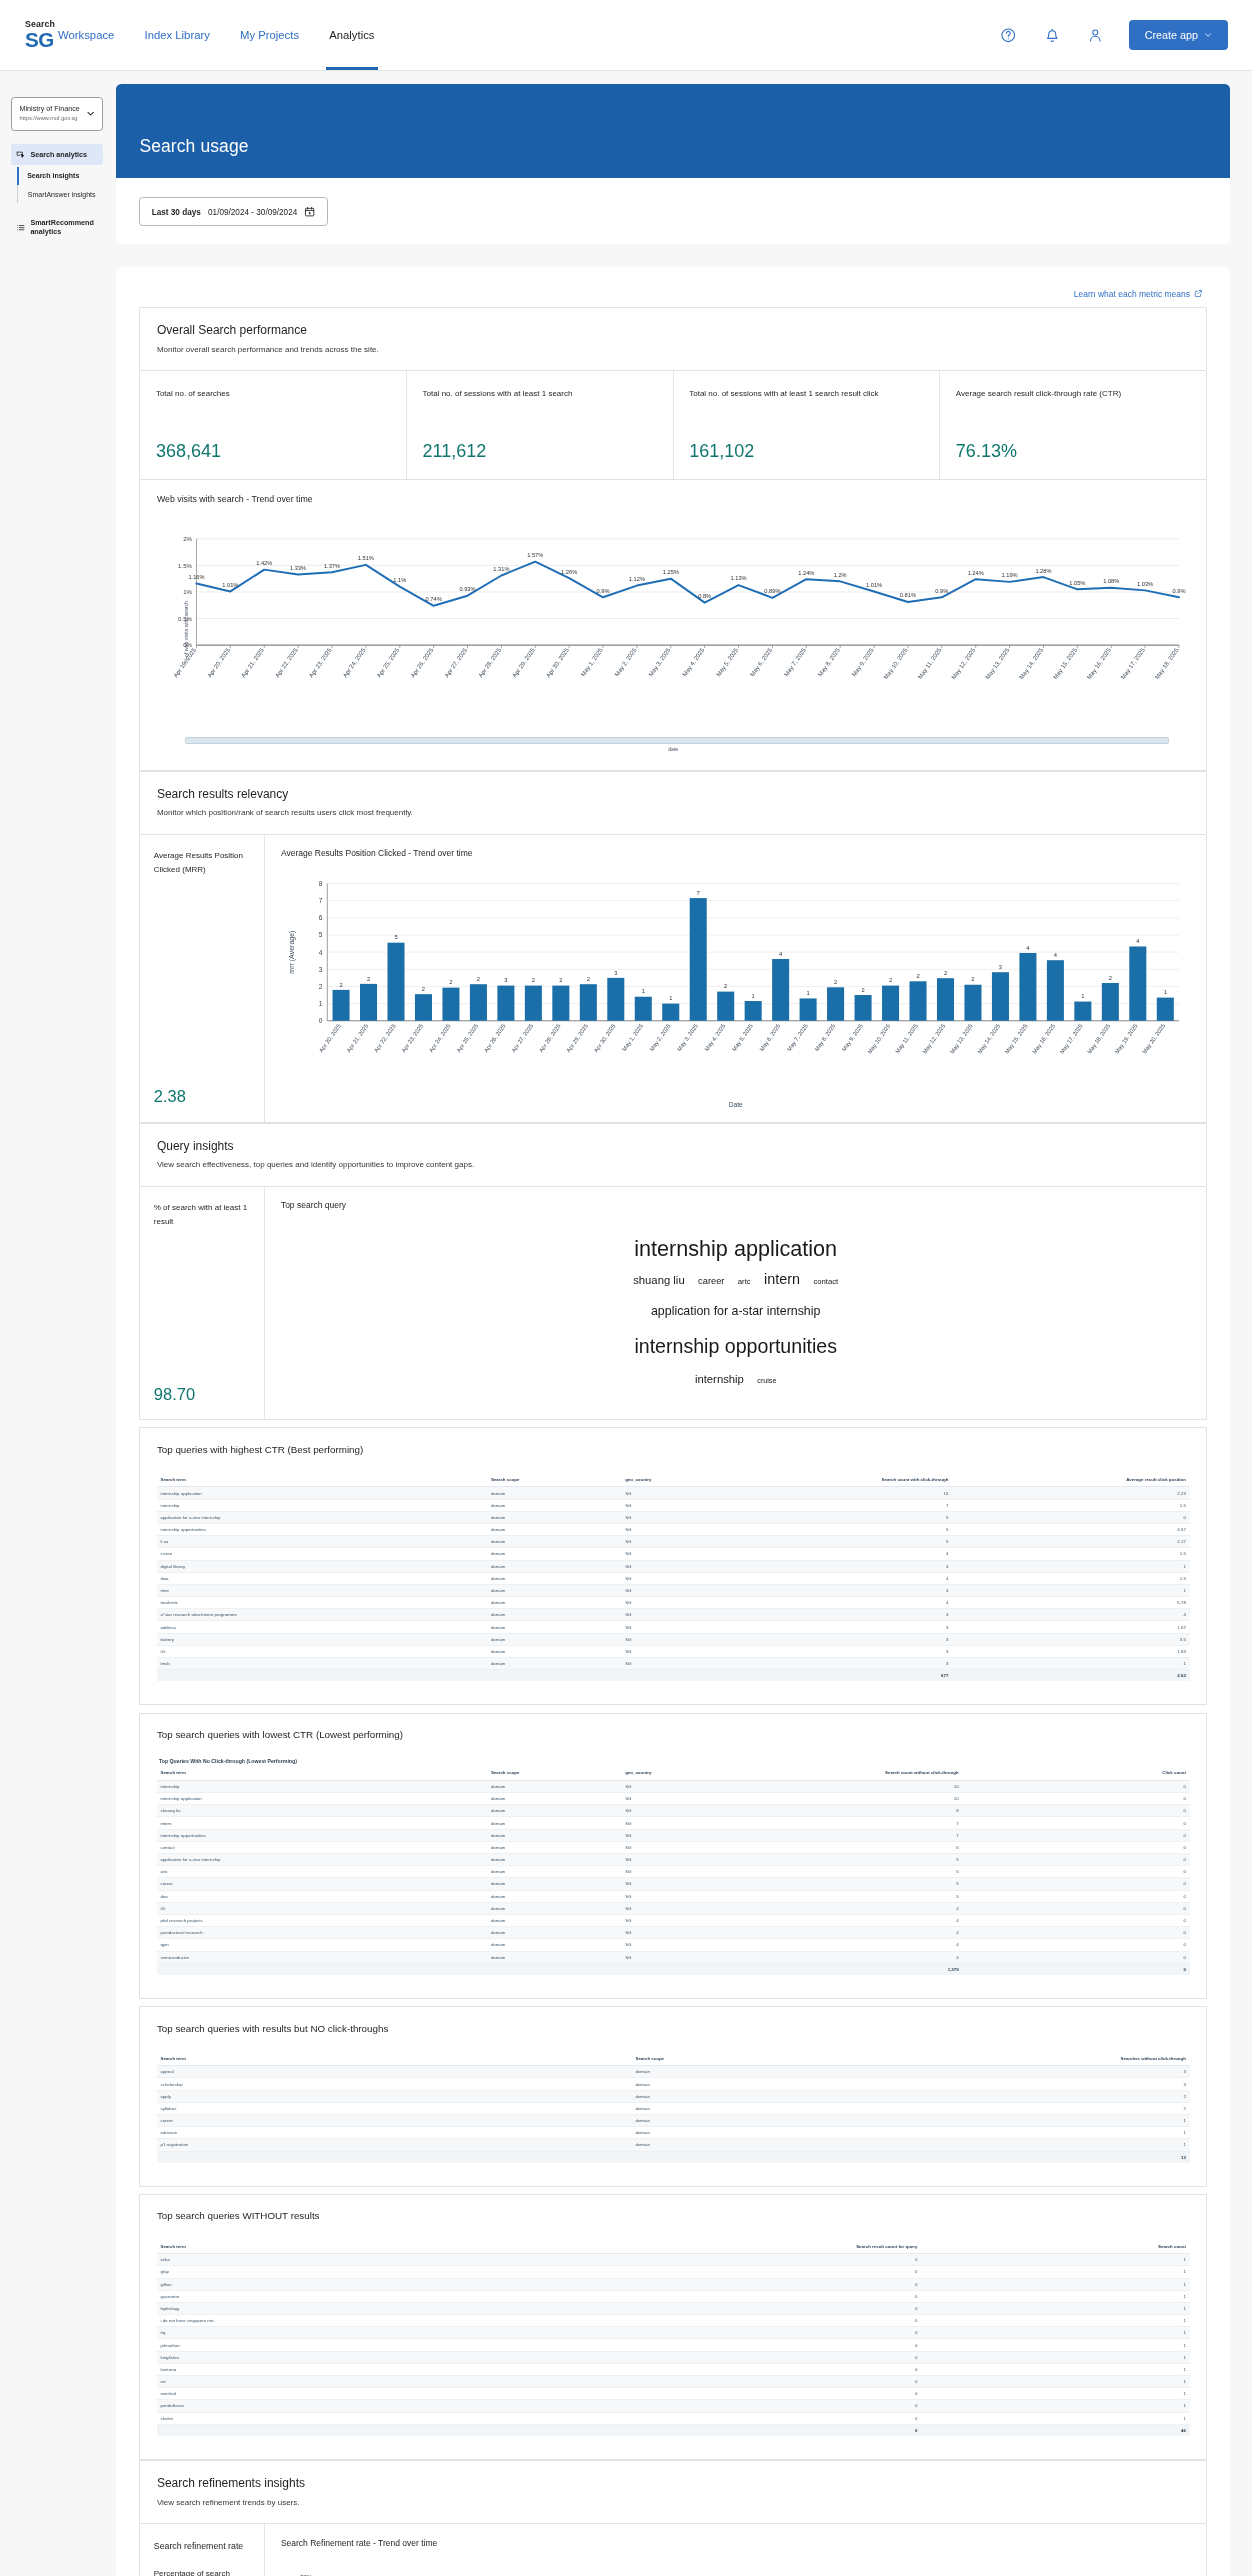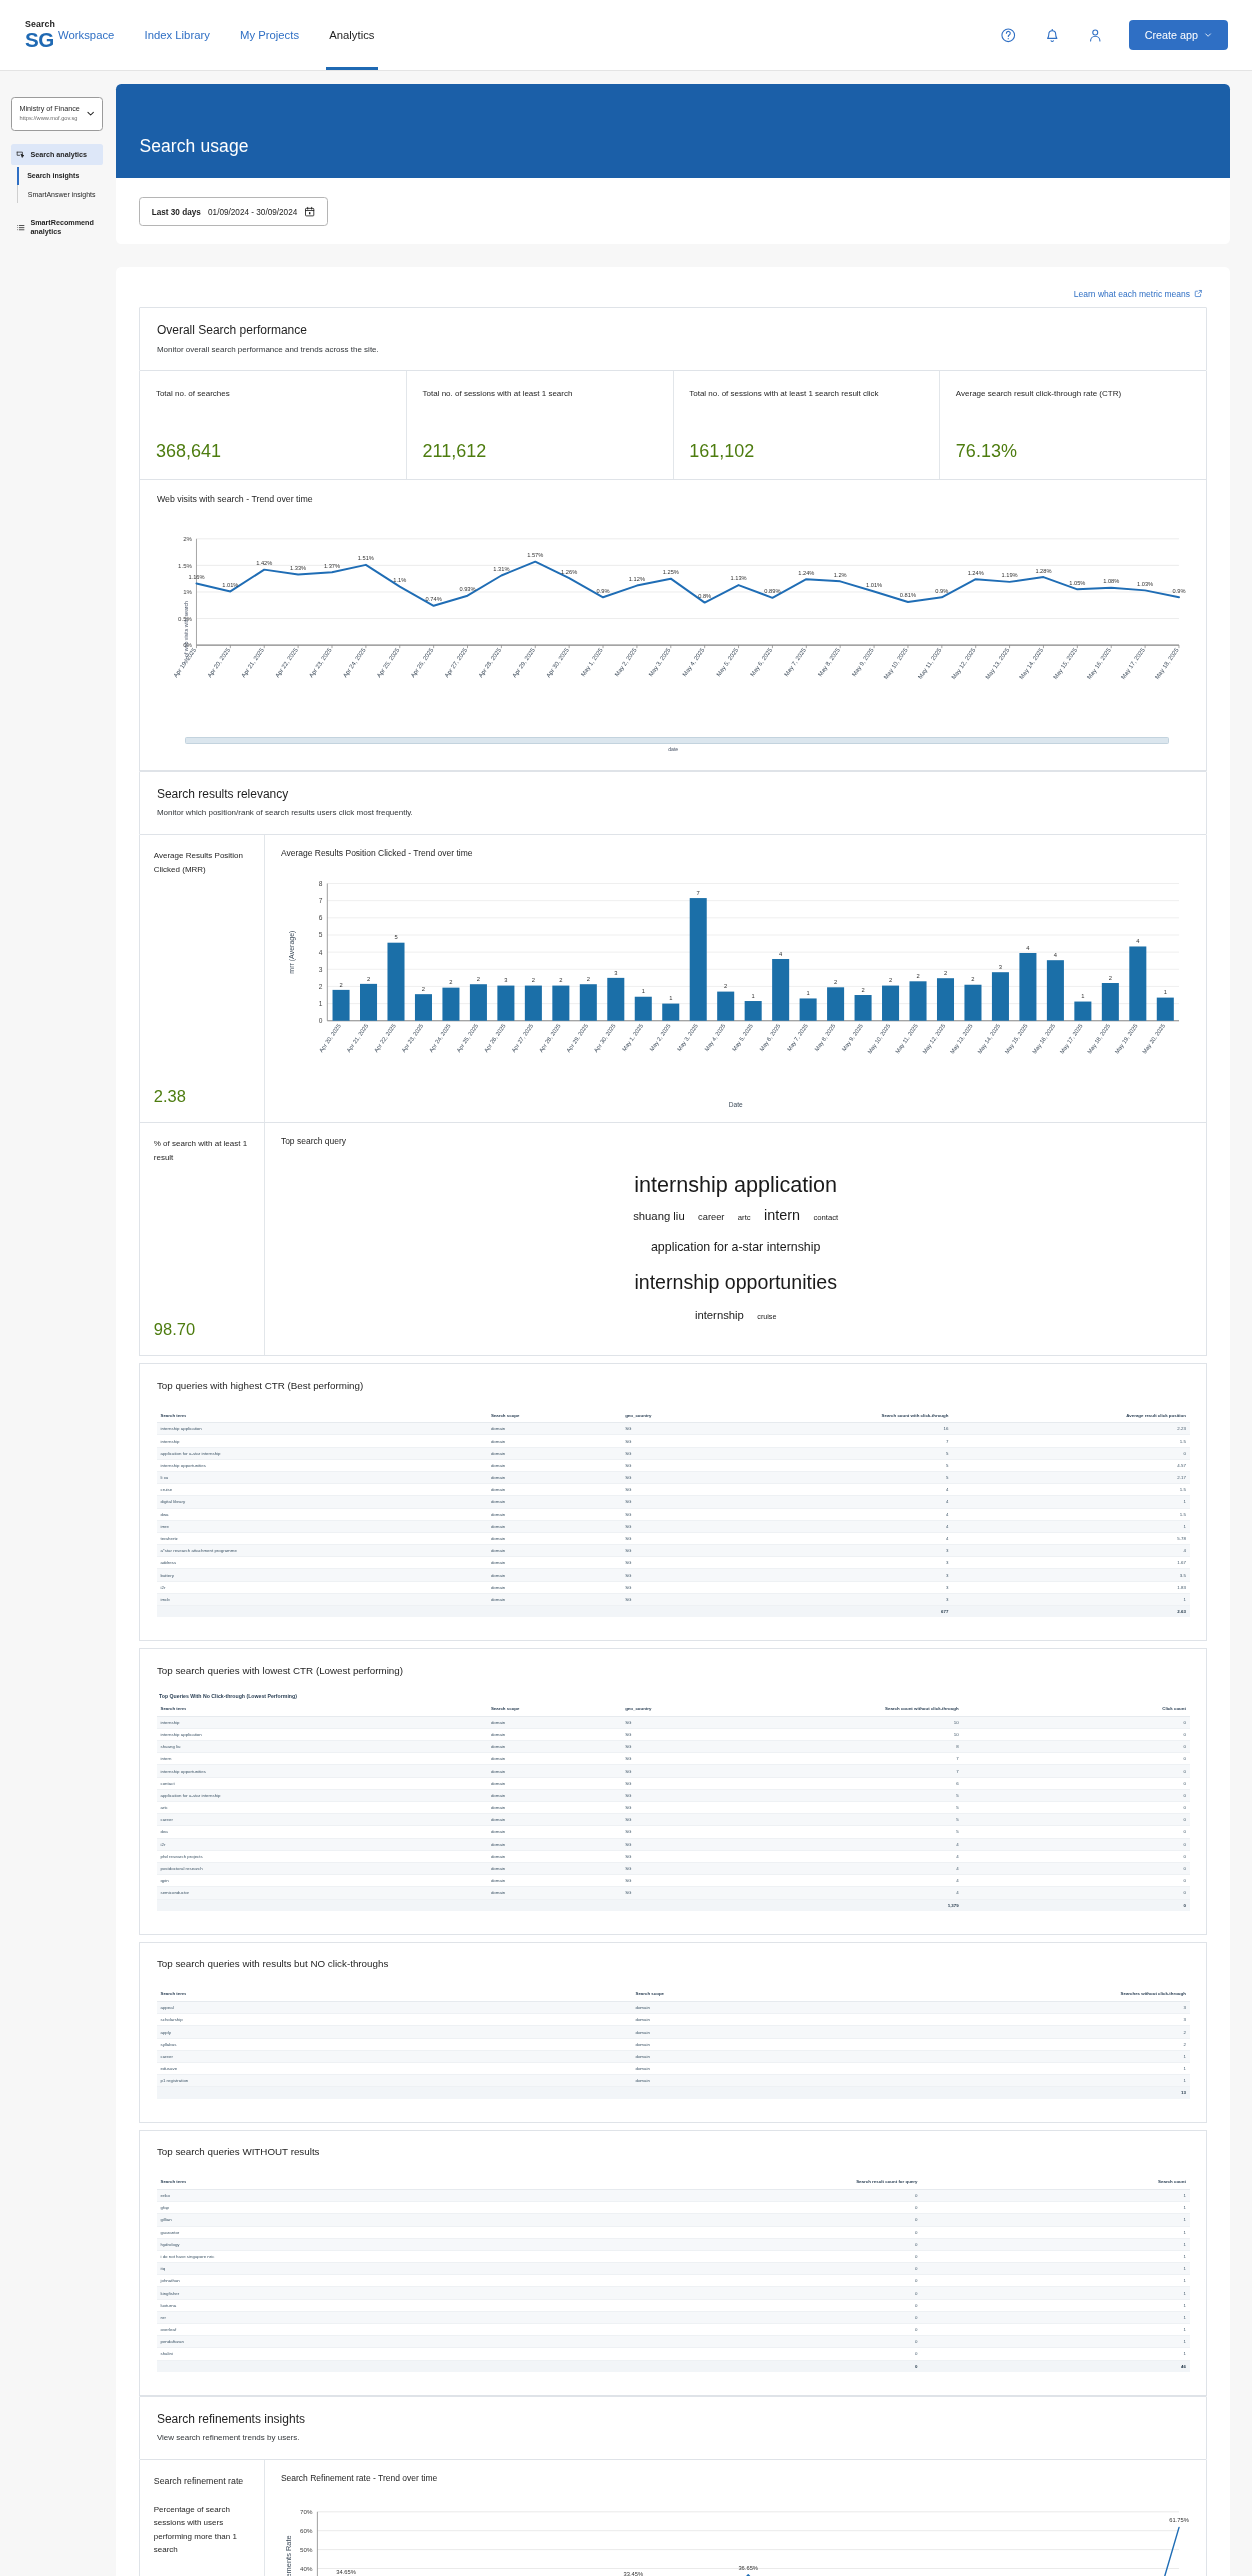--- a/index.html
+++ b/index.html
@@ -98,21 +98,21 @@
   .sect-head h2 { font-size: 12px; font-weight: 400; color: #1f1f1f; margin-bottom: 7.2px; }
   .sect-head p { font-size: 8px; color: #33373b; }
 
   .kpi-row { display: flex; border: 0.5px solid #dfe3e8; border-top: none; }
   .kpi {
     flex: 1; padding: 15.5px 15.5px 17.5px 15.5px; border-right: 0.5px solid #e2e6ea;
     display: flex; flex-direction: column; min-height: 108px;
   }
   .kpi:last-child { border-right: none; }
   .kpi-label { font-size: 8px; color: #1f1f1f; line-height: 1.65; }
-  .kpi-value { font-size: 18px; font-weight: 400; color: #4d7c0f; margin-top: auto; }
+  .kpi-value { font-size: 18px; font-weight: 400; color: #0f766e; margin-top: auto; }
 
   .chartbox { border: 0.5px solid #dfe3e8; border-top: none; padding: 14.4px 16.5px 17.5px 16.5px; background: #fff; }
   .chartbox h3 { font-size: 8.8px; font-weight: 400; color: #1f1f1f; margin-bottom: 8.2px; }
 
   .split { display: flex; border: 0.5px solid #dfe3e8; border-top: none; background: #fff; }
   .split-left { width: 125px; flex: 0 0 125px; border-right: 0.5px solid #e2e6ea; padding: 14.4px 13.4px 15.5px 13.4px; display: flex; flex-direction: column; }
   .split-right { flex: 1; padding: 13.4px 15.5px 11.3px 15.5px; }
   .split-left .kpi-label { font-size: 8px; line-height: 1.7; }
   .split-left .kpi-value { font-size: 16.5px; margin-top: auto; }
   .split-right h3 { font-size: 8.5px; font-weight: 400; margin-bottom: 4.1px; }
@@ -530,20 +530,26 @@
                 <text x="1036.1612903225807" y="98.1525" text-anchor="middle" font-size="7" fill="#333" font-family="Liberation Sans, sans-serif">4</text>
                 <text x="1036.1612903225807" y="198" text-anchor="end" font-size="7" fill="#3c4a59" font-family="Liberation Sans, sans-serif" transform="rotate(-55 1036.1612903225807 198)">May 19, 2025</text>
                 <rect x="1059.0870967741935" y="163.9875" width="20.6" height="28.01249999999999" fill="#1b6fa8"></rect>
                 <text x="1069.3870967741934" y="159.9875" text-anchor="middle" font-size="7" fill="#333" font-family="Liberation Sans, sans-serif">1</text>
                 <text x="1069.3870967741934" y="198" text-anchor="end" font-size="7" fill="#3c4a59" font-family="Liberation Sans, sans-serif" transform="rotate(-55 1069.3870967741934 198)">May 20, 2025</text>
                 <text x="550" y="296" text-anchor="middle" font-size="8" fill="#3c4a59" font-family="Liberation Sans, sans-serif">Date</text>
               </svg>
           </div>
         </div>
 
+        <div class="sect">
+          <div class="sect-head">
+            <h2>Query insights</h2>
+            <p>View search effectiveness, top queries and identify opportunities to improve content gaps.</p>
+          </div>
+        </div>
 
         <div class="split">
           <div class="split-left">
             <div class="kpi-label">% of search with at least 1 result</div>
             <div class="kpi-value">98.70</div>
           </div>
           <div class="split-right">
             <h3>Top search query</h3>
             <div class="wordcloud">
               <div class="wc-row">

